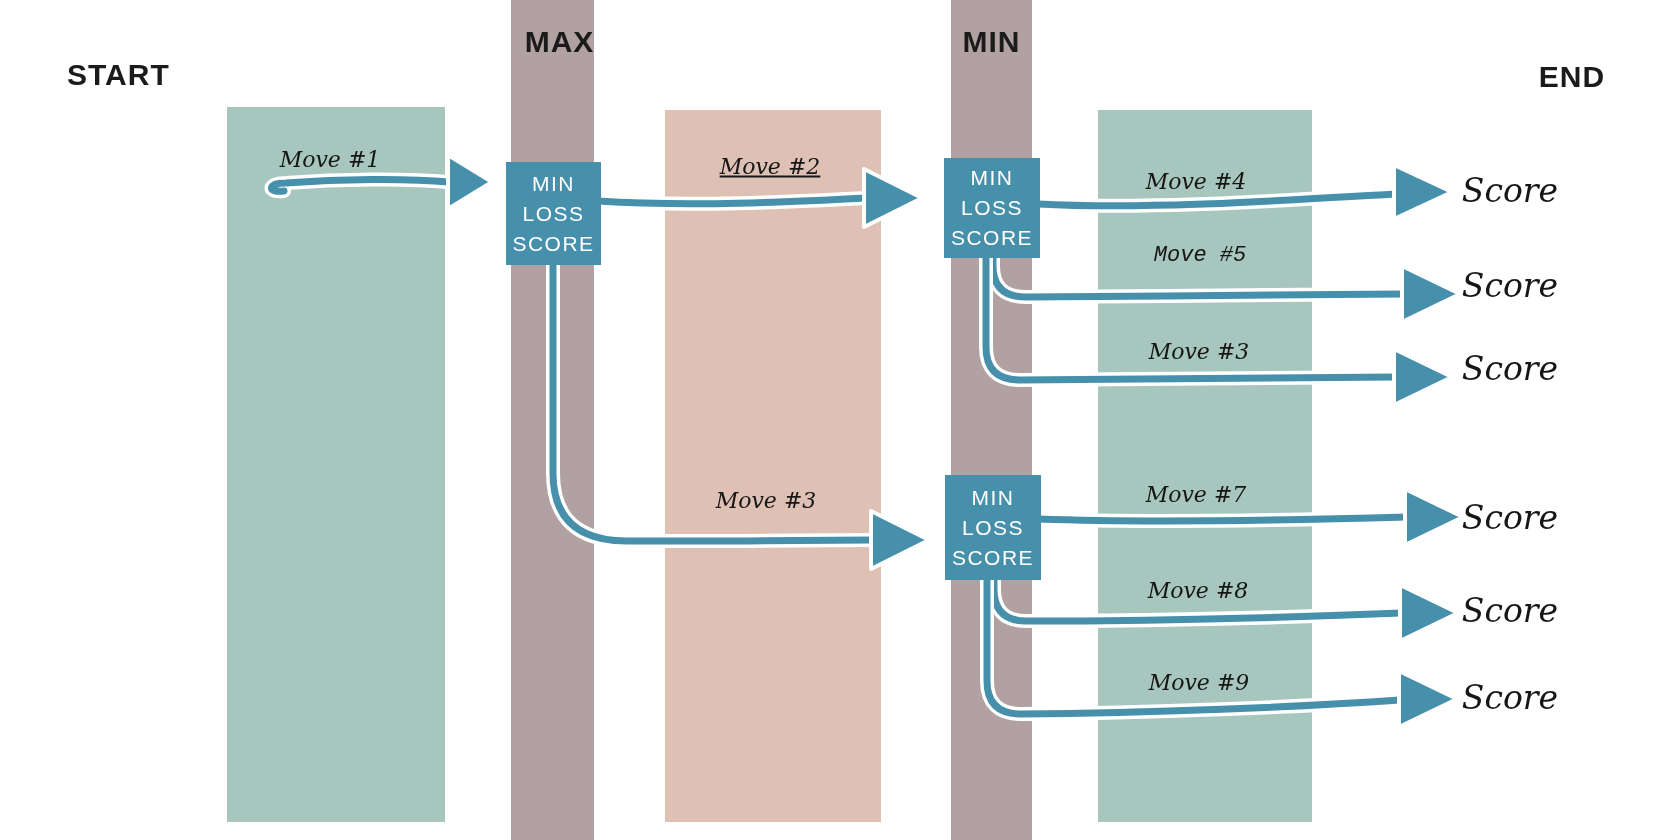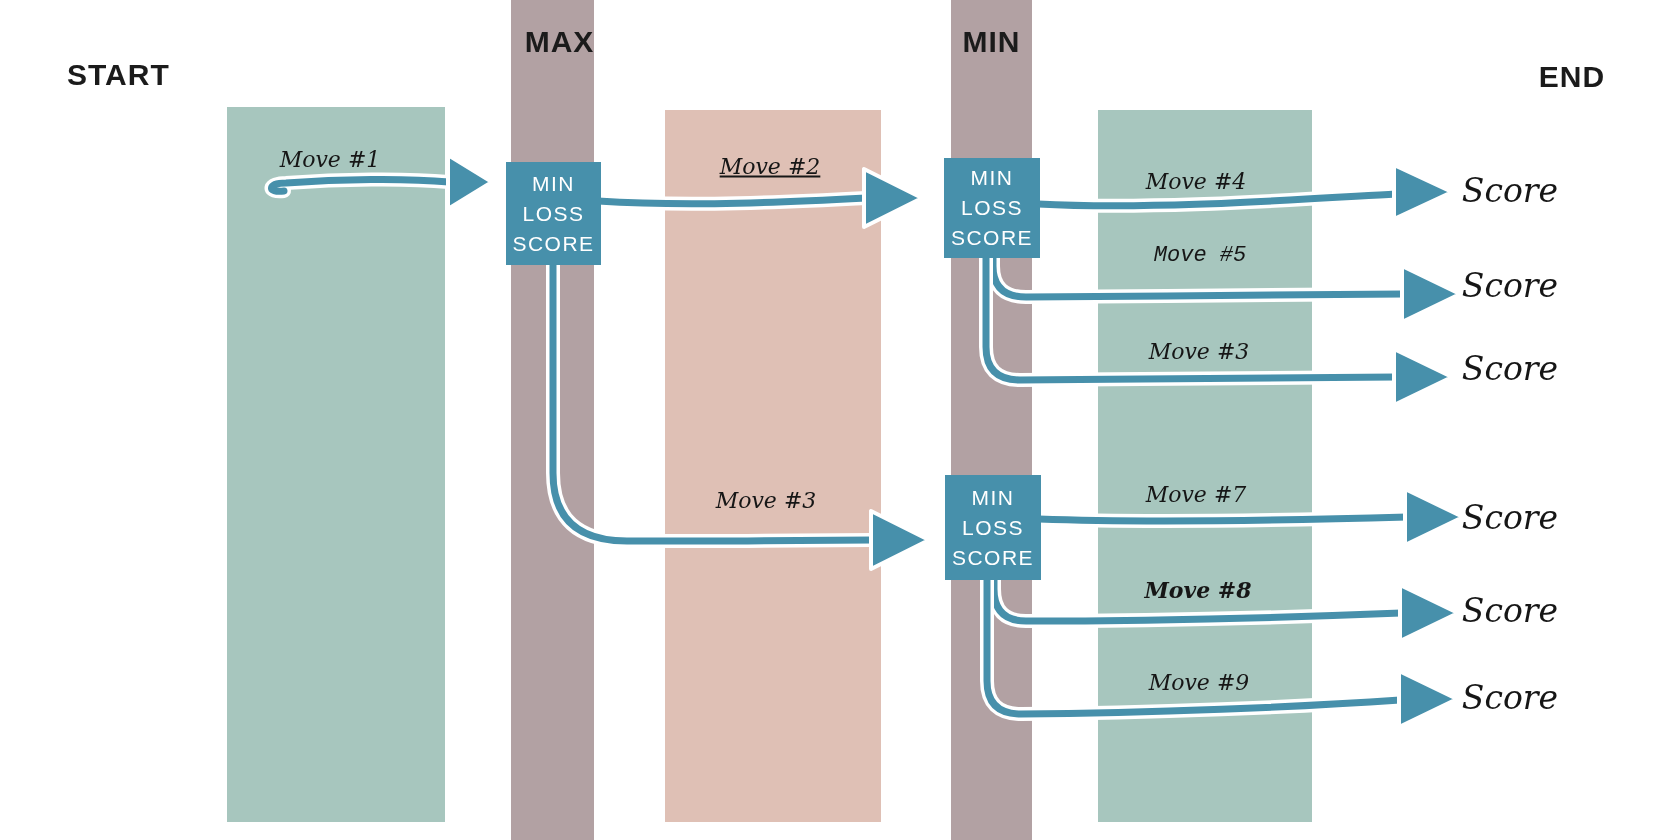--- a/index.html
+++ b/index.html
@@ -137,21 +137,21 @@
     <span>SCORE</span>
   </div>
 
   <div class="move" style="left:330px;top:159px;">Move #1</div>
   <div class="move" style="left:770px;top:166px;text-decoration:underline;">Move #2</div>
   <div class="move" style="left:766px;top:500px;">Move #3</div>
   <div class="move" style="left:1196px;top:169px;margin-top:12px;">Move #4</div>
   <div class="move" style="left:1200px;top:255px;font-family:Liberation Mono, monospace;">Move #5</div>
   <div class="move" style="left:1199px;top:351px;">Move #3</div>
   <div class="move" style="left:1196px;top:494px;">Move #7</div>
-  <div class="move" style="left:1198px;top:590px;font-weight:bold;">Move #8</div>
+  <div class="move" style="left:1198px;top:590px;">Move #8</div>
   <div class="move" style="left:1199px;top:682px;text-align:right;">Move #9</div>
 
   <div class="score" style="left:1510px;top:190px;">Score</div>
   <div class="score" style="left:1510px;top:285px;">Score</div>
   <div class="score" style="left:1510px;top:368px;">Score</div>
   <div class="score" style="left:1510px;top:517px;">Score</div>
   <div class="score" style="left:1510px;top:610px;">Score</div>
   <div class="score" style="left:1510px;top:697px;">Score</div>
 
 </div>

